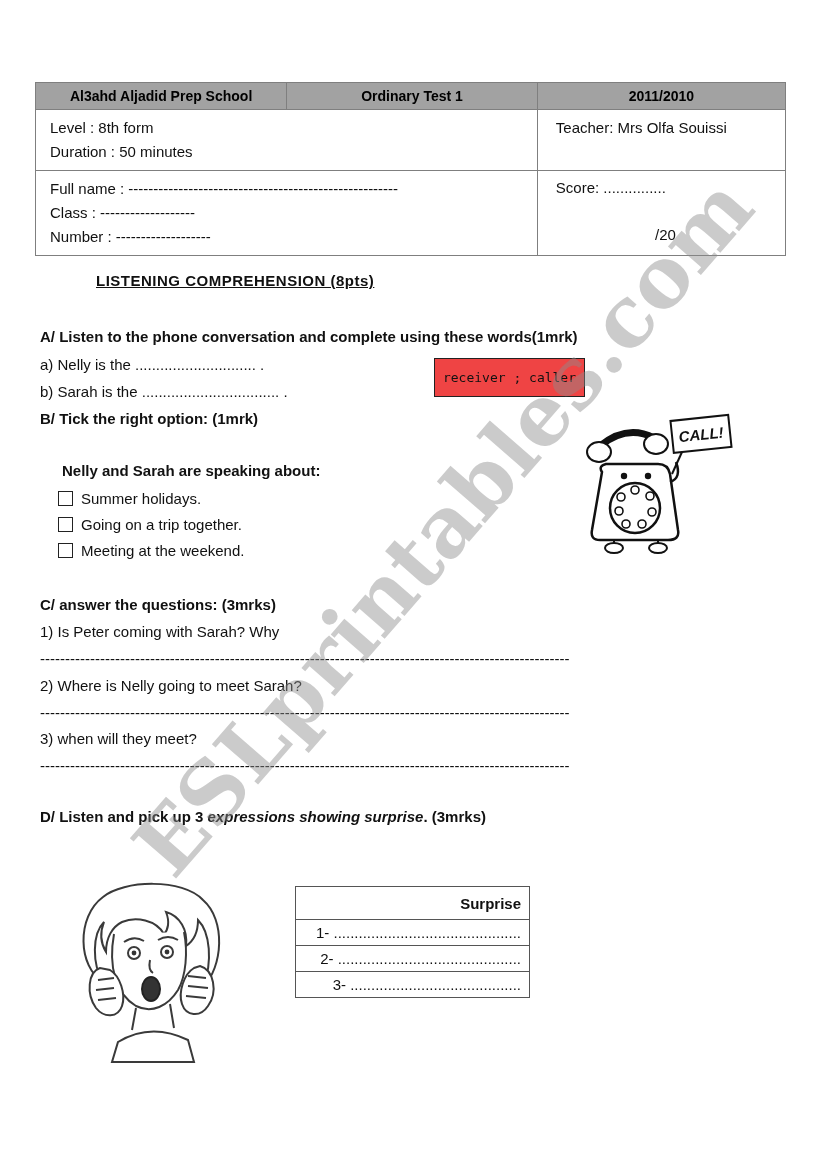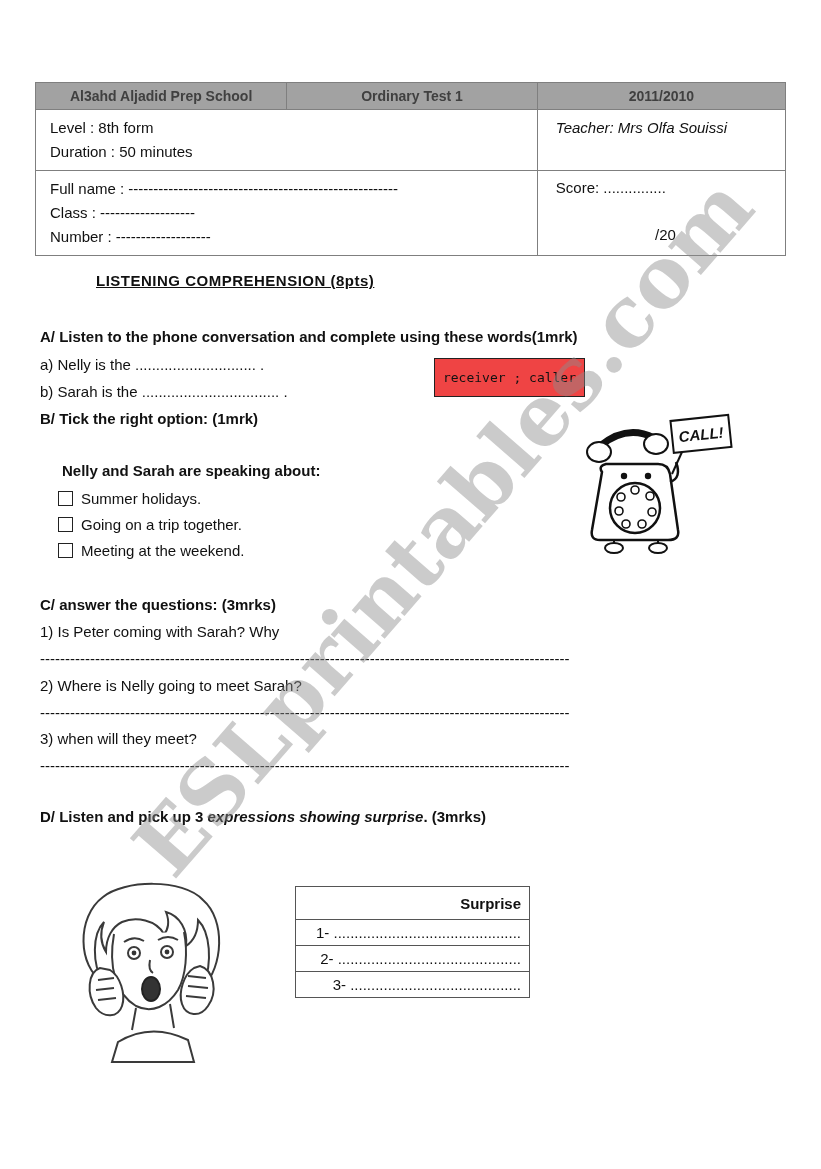--- a/index.html
+++ b/index.html
@@ -31,24 +31,24 @@
     position:absolute;left:35px;top:82px;
     width:751px;border-collapse:collapse;
     font-size:15px;
   }
   table.head td{border:1px solid #7f7f7f;vertical-align:top;}
   tr.bar td{
     background:#a2a2a2;
     text-align:center;
     font-weight:bold;font-size:14px;
     height:24px;vertical-align:middle;
-    color:#404040;
+    color:#000000;
   }
   .cell-left{padding:6px 6px 6px 14px;line-height:24px;}
-  .cell-right{padding:6px 6px 6px 18px;line-height:24px;font-style:italic;}
+  .cell-right{padding:6px 6px 6px 18px;line-height:24px;}
   .score-cell{padding:8px 10px 6px 18px;}
   .score-total{text-align:center;margin-top:30px;font-size:15px;}
   
   .abs{position:absolute;white-space:nowrap;}
   .h-title{
     left:90px;top:272px;
     font-size:15px;font-weight:bold;
     text-decoration:underline;
     letter-spacing:.5px;
     margin-left:6px;

